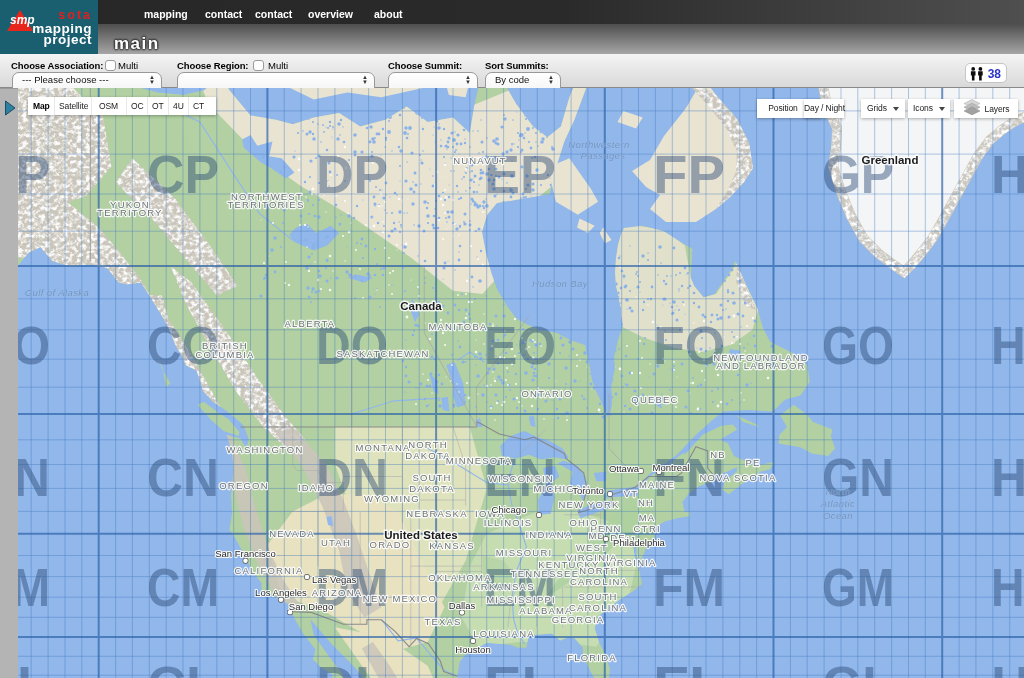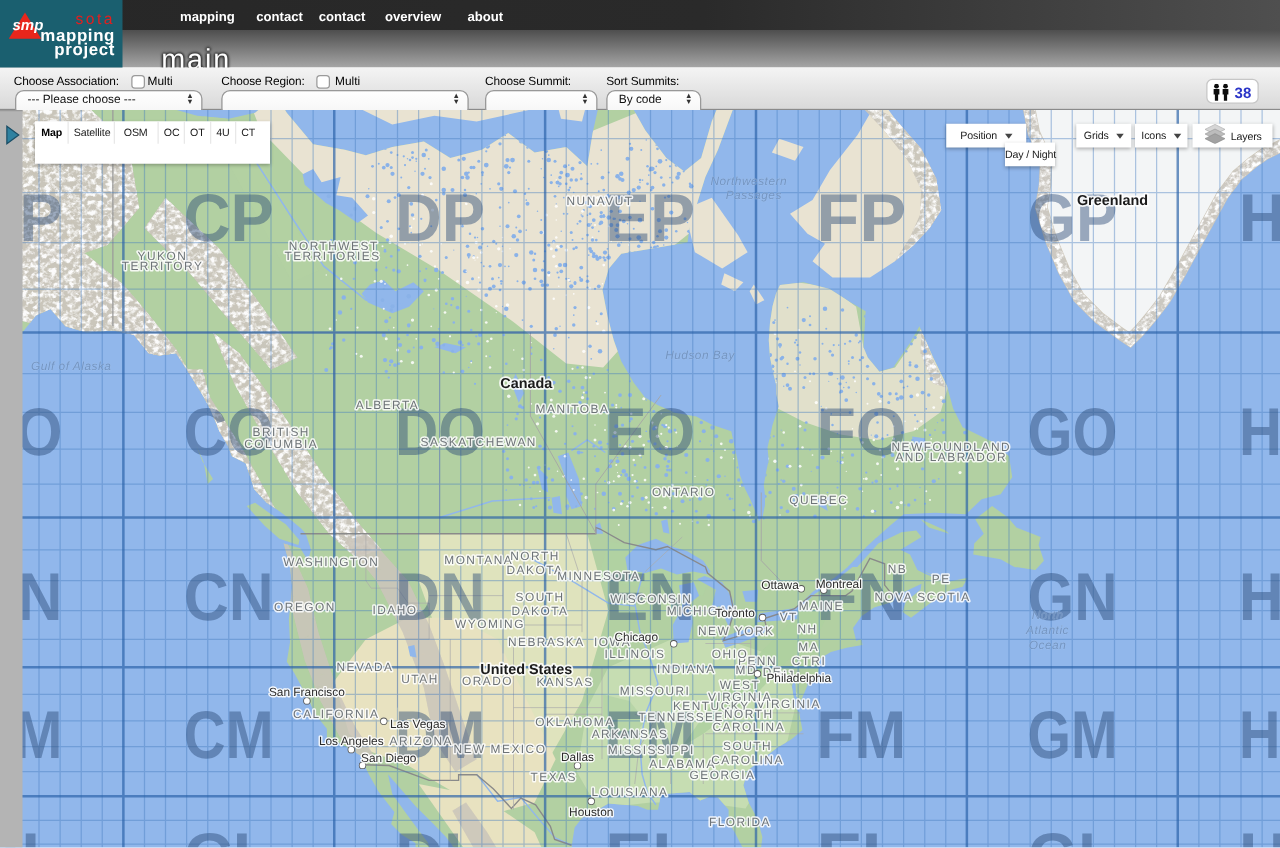--- a/index.html
+++ b/index.html
@@ -1,25 +1,25 @@
 <!DOCTYPE html>
 <html><head><meta charset="utf-8"><title>main</title>
 <style>
 *{margin:0;padding:0;box-sizing:border-box}
 html,body{width:1024px;height:678px;overflow:hidden;font-family:"Liberation Sans",sans-serif;background:#fff;position:relative}
 #navbar{position:absolute;left:0;top:0;width:1024px;height:24px;background:linear-gradient(90deg,#272727 0%,#2a2a2a 55%,#4f4f4f 100%)}
 #navbar .it{position:absolute;top:0;height:24px;line-height:28px;color:#fff;font-size:10.5px;font-weight:bold}
 #subbar{position:absolute;left:0;top:24px;width:1024px;height:30px;background:linear-gradient(#4e4e4e,#a6a6a6)}
-#subbar span{position:absolute;left:129px;top:10px;font-size:23px;font-weight:normal;color:#fff;letter-spacing:1.5px;text-shadow:0 1px 2px #333,1px 0 2px #333,-1px 0 2px #333,0 -1px 2px #333}
+#subbar span{position:absolute;left:114px;top:10px;font-size:17px;font-weight:bold;color:#fff;letter-spacing:1.5px;text-shadow:0 1px 2px #333,1px 0 2px #333,-1px 0 2px #333,0 -1px 2px #333}
 #logo{position:absolute;left:0;top:0;width:98px;height:54px;background:#1a5f6f;z-index:5}
-#logo .sota{position:absolute;right:6px;top:9px;color:#e31e1e;font-size:12.5px;font-weight:normal;letter-spacing:2px;line-height:1}
+#logo .sota{position:absolute;right:6px;top:9px;color:#e31e1e;font-size:12.5px;font-weight:bold;letter-spacing:2px;line-height:1}
 #logo .mp{position:absolute;right:6px;top:24px;color:#fff;font-size:13.5px;font-weight:bold;line-height:10.5px;text-align:right;letter-spacing:0.5px}
 #logo svg{position:absolute;left:7px;top:9px}
 #toolbar{position:absolute;left:0;top:54px;width:1024px;height:34px;background:linear-gradient(#f4f4f4,#d9d9d9);border-bottom:1px solid #8a8a8a}
-.tl{position:absolute;top:6px;font-size:9.5px;font-weight:normal;color:#000;letter-spacing:-0.1px}
+.tl{position:absolute;top:6px;font-size:9.5px;font-weight:bold;color:#000;letter-spacing:-0.1px}
 .cb{position:absolute;top:6px;width:11px;height:11px;background:#fff;border:1px solid #9a9a9a;border-radius:3px}
 .cbl{position:absolute;top:6px;font-size:9.5px;color:#000}
 .sel{position:absolute;top:18px;height:28px;background:linear-gradient(#fff,#f1f1f1);border:1px solid #999;border-radius:7px;font-size:9.5px;color:#111;line-height:13px;padding-left:9px}
 .sel .ar{position:absolute;right:6px;top:2px;font-size:6px;color:#333;line-height:4.5px}
 #cnt{position:absolute;right:17px;top:9px;width:42px;height:20px;background:#fff;border:1px solid #c6c6c6;border-radius:5px}
 #cnt .n{position:absolute;right:5px;top:3px;color:#2b35c8;font-weight:bold;font-size:12px}
 #maparea{position:absolute;left:0;top:88px;width:1024px;height:590px;overflow:hidden;background:#94b9ec}
 #lstrip{position:absolute;left:0;top:88px;width:18px;height:590px;background:#b4b4b4;z-index:8;border-top:1px solid #999}
 
 .gbtn{position:absolute;background:#fff;box-shadow:0 1px 3px rgba(0,0,0,0.3);font-size:8.5px;color:#1a1a1a;z-index:9;height:19px;line-height:19px;text-align:center;white-space:nowrap;letter-spacing:-0.1px}
@@ -1709,35 +1709,35 @@
 <circle cx="606" cy="451.0" r="2.3" fill="#fff" stroke="#555" stroke-width="1.3"></circle>
 <text x="639" y="457.5" font-size="9.5" fill="#2b2b2b" stroke="#ffffff" stroke-width="2.2" stroke-opacity="0.9" text-anchor="middle">Philadelphia</text>
 </g>
 </svg>
 </div>
 <div id="lstrip">
     <svg width="12" height="16" viewBox="0 0 12 16" style="position:absolute;left:4px;top:11px">
       <polygon points="1.5,1 11,8 1.5,15" fill="#2e81a0" stroke="#1b4e66" stroke-width="1"></polygon>
     </svg>
   </div>
-<div class="gbtn" style="left:28px;top:97px;width:188px;height:34px;line-height:18px">
+<div class="gbtn" style="left:28px;top:97px;width:188px;height:18px;line-height:18px">
     <b style="position:absolute;left:5px">Map</b>
  <span style="position:absolute;left:31px">Satellite</span>
  <span style="position:absolute;left:71px">OSM</span>
  <span style="position:absolute;left:103px">OC</span>
  <span style="position:absolute;left:124px">OT</span>
  <span style="position:absolute;left:145px">4U</span>
  <span style="position:absolute;left:165px">CT</span>
  <span class="sep" style="left:26px"></span>
     <span class="sep" style="left:63px"></span>
     <span class="sep" style="left:98px"></span>
     <span class="sep" style="left:119px"></span>
     <span class="sep" style="left:140px"></span>
     <span class="sep" style="left:160px"></span>
 </div>
 <div class="gbtn" style="left:757px;top:99px;width:64px">Position<span class="dar"></span></div>
-<div class="gbtn" style="left:804px;top:114px;width:40px">Day / Night</div>
+<div class="gbtn" style="left:804px;top:99px;width:40px">Day / Night</div>
 <div class="gbtn" style="left:861px;top:99px;width:44px">Grids<span class="dar"></span></div>
 <div class="gbtn" style="left:908px;top:99px;width:42px">Icons<span class="dar"></span></div>
 <div class="gbtn" style="left:954px;top:99px;width:64px"><svg width="18" height="16" viewBox="0 0 18 16" style="vertical-align:-3px;margin-right:4px">
       <polygon points="9,0.5 17,4.5 9,8.5 1,4.5" fill="#d6d6d6" stroke="#aaa" stroke-width="0.5"></polygon>
       <polygon points="9,4.2 17,8.2 9,12.2 1,8.2" fill="#bcbcbc" stroke="#999" stroke-width="0.5"></polygon>
       <polygon points="9,7.9 17,11.9 9,15.9 1,11.9" fill="#a2a2a2" stroke="#8a8a8a" stroke-width="0.5"></polygon>
     </svg>Layers</div>
 </body></html>

